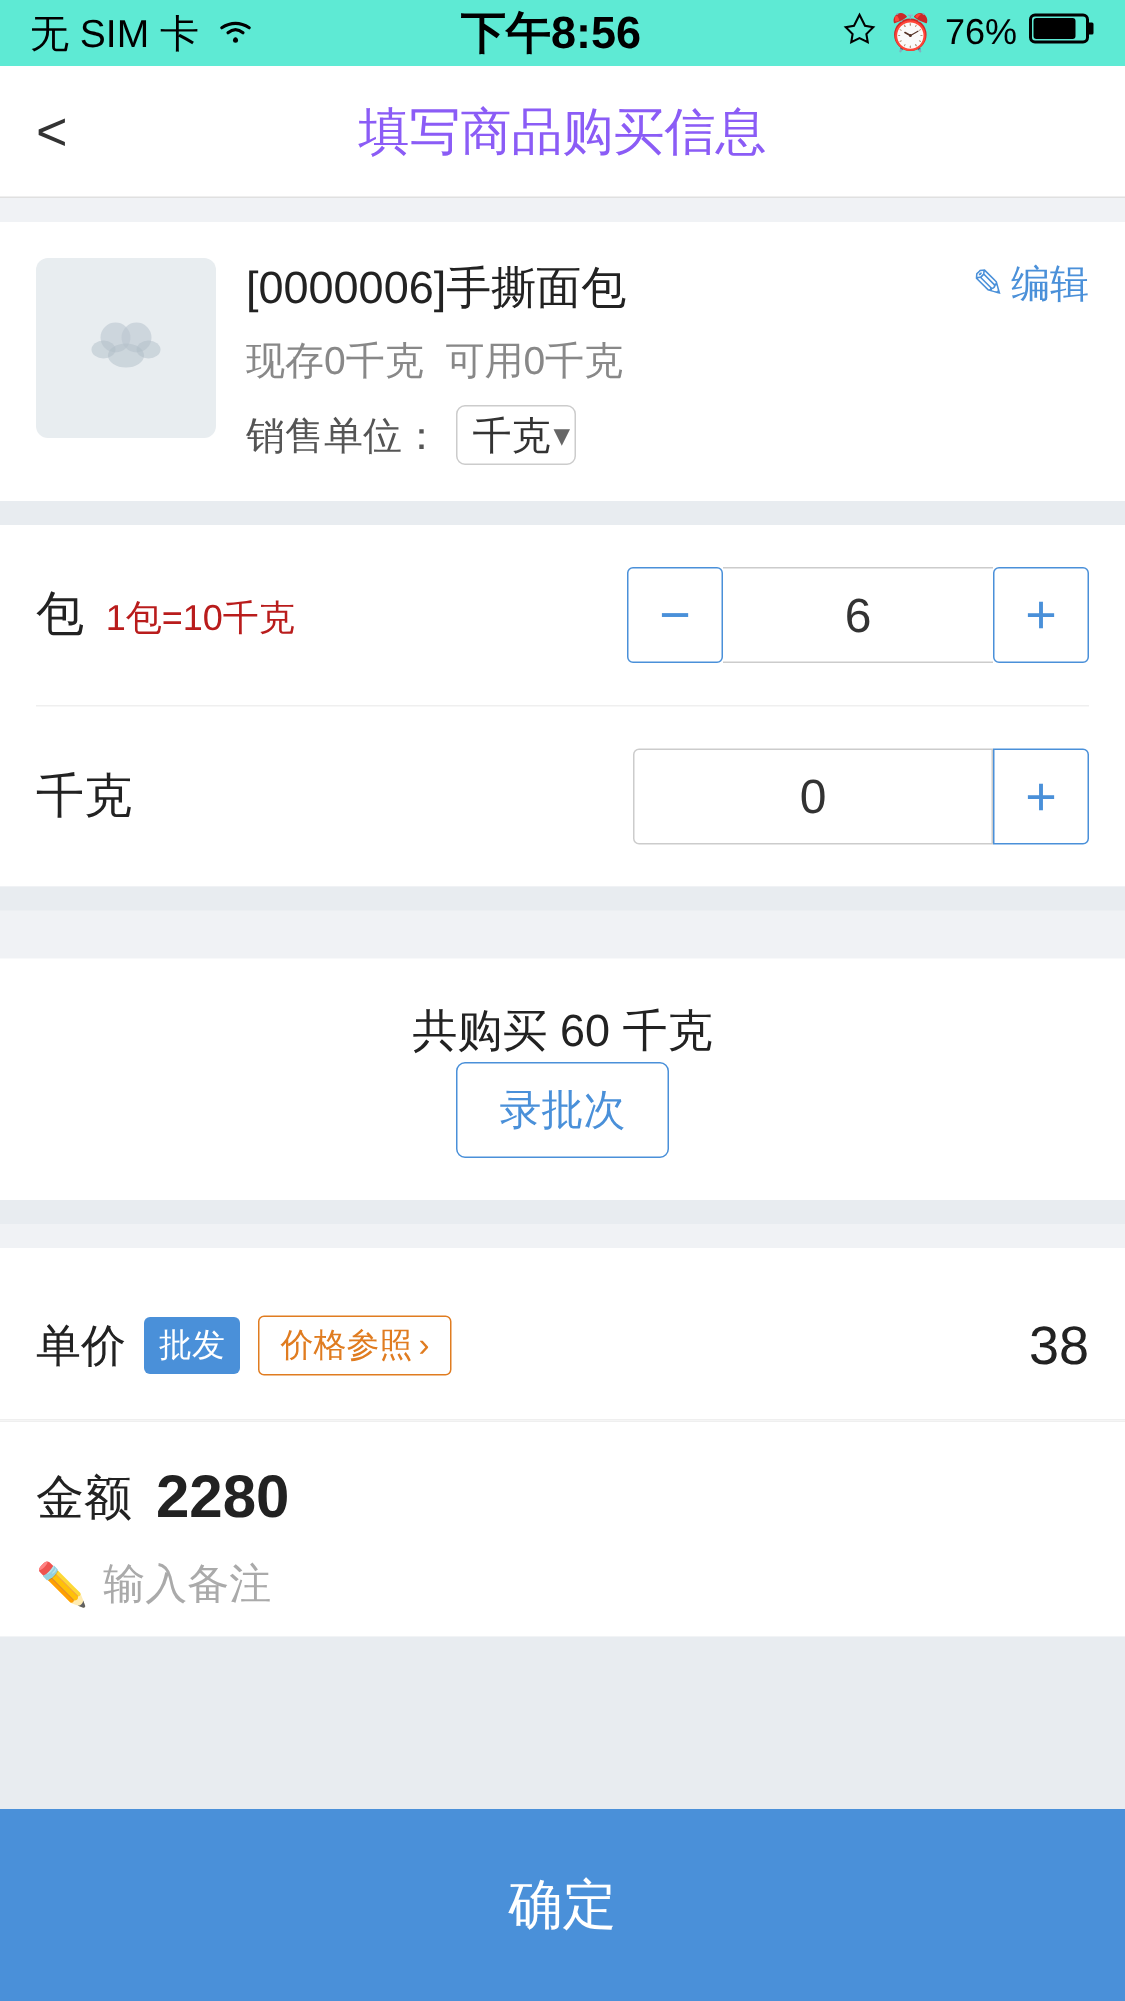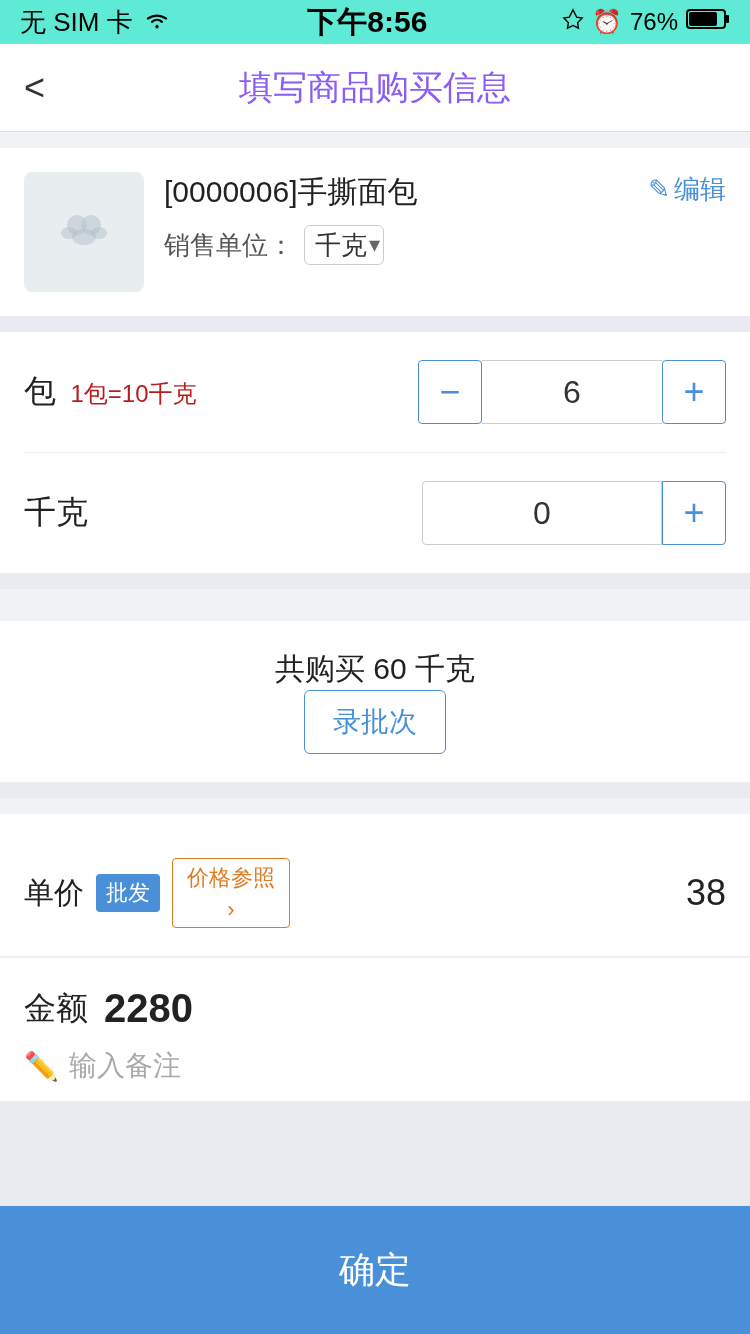--- a/index.html
+++ b/index.html
@@ -272,21 +272,20 @@
     .tag-ref {
       border: 1.5px solid #e07c20;
       color: #e07c20;
       font-size: 22px;
       padding: 4px 14px;
       border-radius: 4px;
       display: flex;
       align-items: center;
       gap: 4px;
       cursor: pointer;
-      flex-direction: column;
     }
     .price-value {
       font-size: 36px;
       color: #222;
       font-weight: 500;
     }
 
     
     .amount-section {
       background: #fff;
@@ -393,20 +392,23 @@
     </svg>
   </div>
   <div class="product-info">
     <div class="product-header">
       <div class="product-name">[0000006]手撕面包</div>
       <div class="edit-btn">
         <span>✎</span>
         <span>编辑</span>
       </div>
     </div>
+    <div class="product-stock">
+      <span>现存0千克</span>&nbsp;&nbsp;<span>可用0千克</span>
+    </div>
     <div class="product-unit-row">
       <span>销售单位：</span>
       <div class="unit-select-wrap">
         <select class="unit-select">
           <option>千克</option>
         </select>
         <span style="margin-left:2px;"></span>
       </div>
     </div>
   </div>

